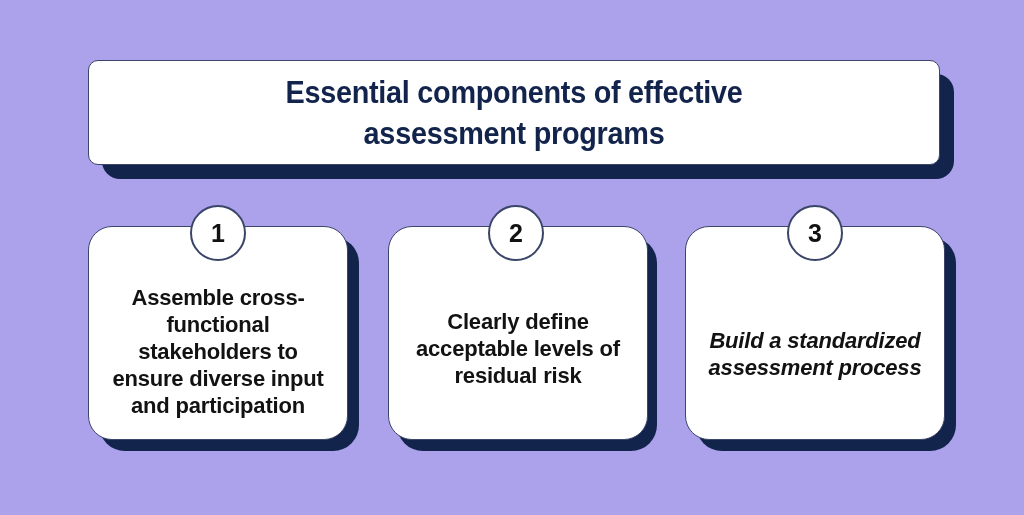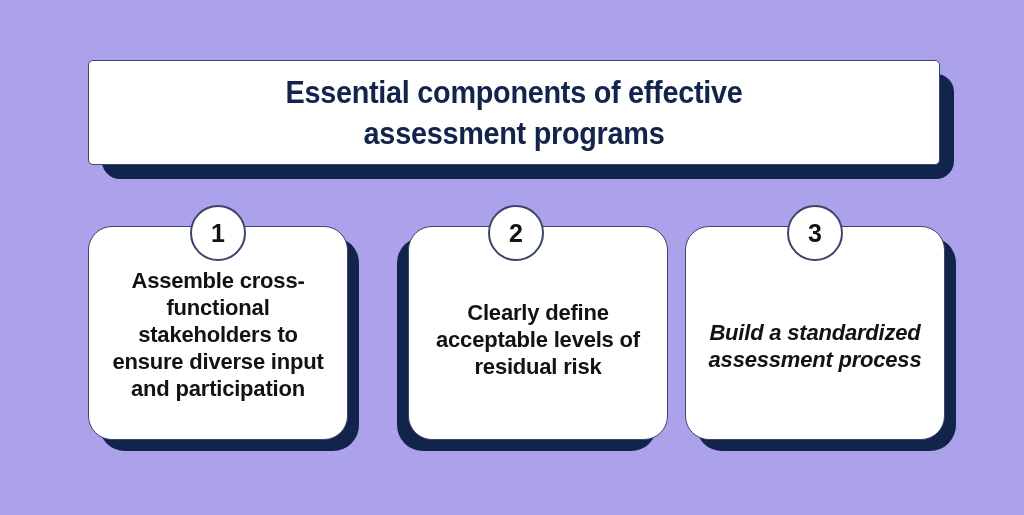--- a/index.html
+++ b/index.html
@@ -32,21 +32,21 @@
     border-radius: 18px;
   }
   .title-card {
     position: absolute;
     left: 88px;
     top: 60px;
     width: 852px;
     height: 105px;
     background: #ffffff;
     border: 1.5px solid #3a4568;
-    border-radius: 5px;
+    border-radius: 10px;
     box-sizing: border-box;
     display: flex;
     align-items: center;
     justify-content: center;
   }
   .title-text {
     color: #12244c;
     font-size: 31px;
     font-weight: 800;
     line-height: 41px;
@@ -70,38 +70,38 @@
     width: 260px;
     height: 214px;
     top: 226px;
     background: #ffffff;
     border: 1.5px solid #3a4568;
     border-radius: 24px;
     box-sizing: border-box;
     display: flex;
     align-items: center;
     justify-content: center;
-    padding: 44px 14px 31px 14px;
+    padding: 44px 14px 14px 14px;
   }
   .card-text {
     color: #121212;
     font-size: 22px;
     font-weight: 700;
     line-height: 27px;
     letter-spacing: -0.2px;
     text-align: center;
     width: 100%;
   }
   .card-1 .card-text { align-self: flex-end; margin-bottom: 6px; }
   .card-3 .card-text { margin-top: 12px; font-style: italic; }
 
   
   .pos-1 { left: 88px; }
   .pos-1-sh { left: 99px; }
-  .pos-2 { left: 408px; }
+  .pos-2 { left: 388px; }
   .pos-2-sh { left: 397px; }
   .pos-3 { left: 685px; }
   .pos-3-sh { left: 696px; }
 
   
   .badge {
     position: absolute;
     top: 205px;
     width: 56px;
     height: 56px;

